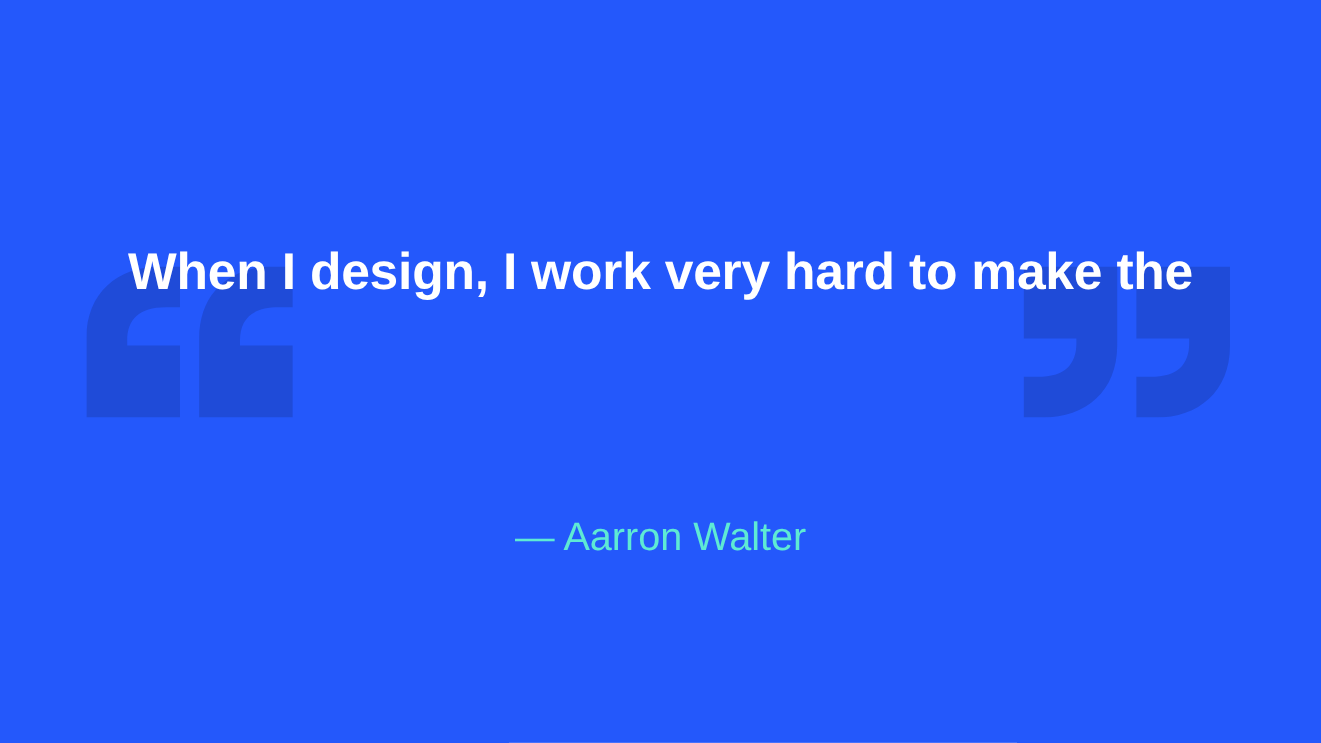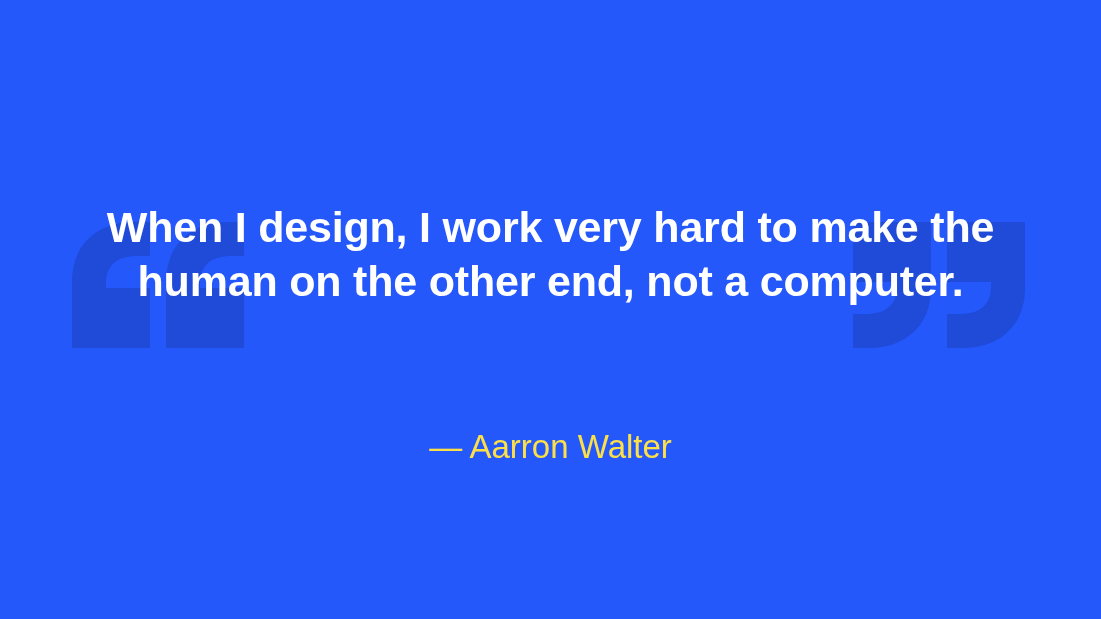--- a/index.html
+++ b/index.html
@@ -82,21 +82,21 @@
     white-space: nowrap;
   }
 
   .attribution {
     position: absolute;
     left: 50%;
     top: 427px;
     transform: translateX(-50%);
     margin: 0;
     text-align: center;
-    color: #fde047;
+    color: #5eead4;
     font-family: "Liberation Sans", sans-serif;
     font-weight: normal;
     font-size: 33px;
     line-height: 40px;
     white-space: nowrap;
   }
 </style>
 </head>
 <body>
 
@@ -113,20 +113,19 @@
     <svg viewBox="0 0 172 126" width="172" height="126" aria-hidden="true">
       <path d="M78 66 C78 104 52 126 16 126 L0 126 L0 92 L12 92 C34 92 44 82 44 64 L44 60 L0 60 L0 0 L78 0 Z" fill="#1F4BD8"></path>
       <path d="M172 66 C172 104 146 126 110 126 L94 126 L94 92 L106 92 C128 92 138 82 138 64 L138 60 L94 60 L94 0 L172 0 Z" fill="#1F4BD8"></path>
     </svg>
   </div>
 
   <div class="content">
 
     <blockquote class="quote-text">
       <span class="quote-line">When I design, I work very hard to make the</span>
-      <span class="quote-line">human on the other end, not a computer.</span>
     </blockquote>
 
     <p class="attribution">— Aarron Walter</p>
 
   </div>
 
 </div>
 
 </body></html>

